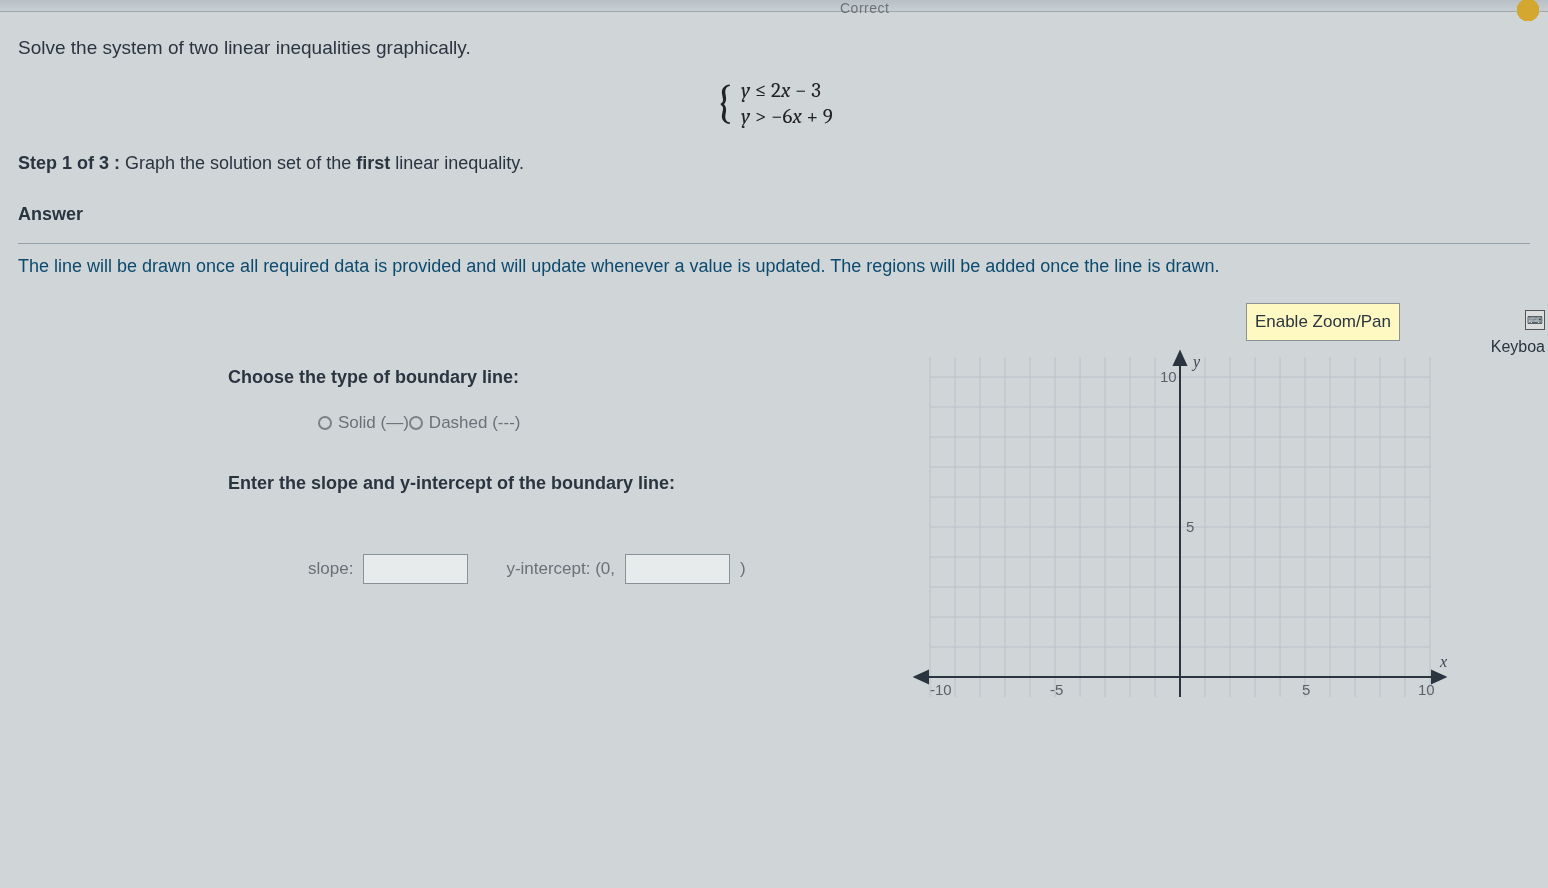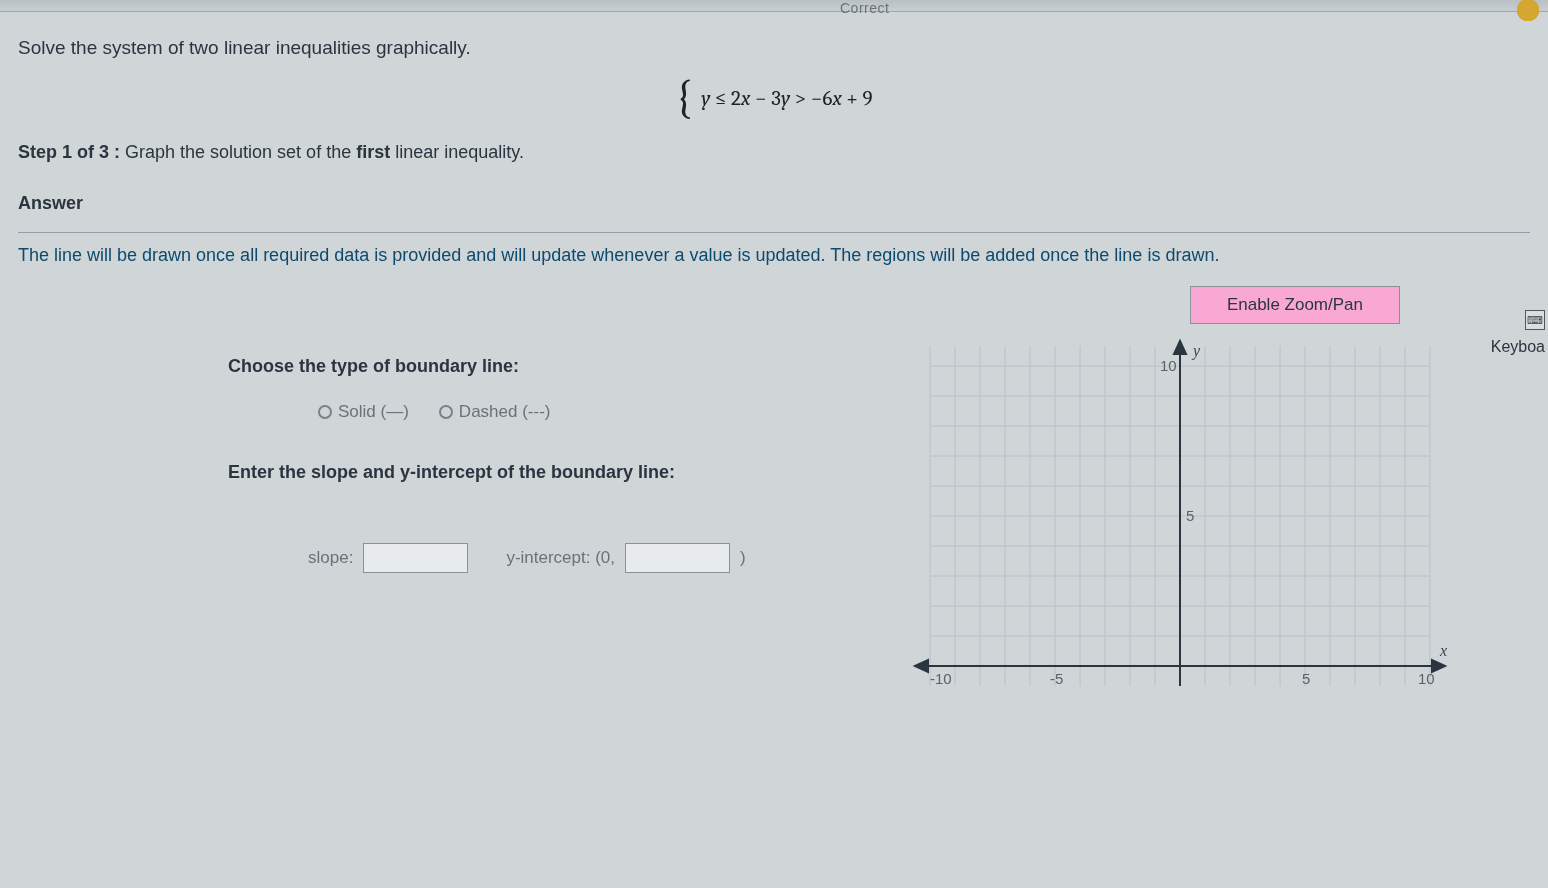--- a/index.html
+++ b/index.html
@@ -54,21 +54,21 @@
       justify-content: center;
       align-items: center;
     }
     .brace {
       font-size: 46px;
       line-height: 0.9;
       margin-right: 8px;
     }
     .eq-stack {
       display: flex;
-      flex-direction: row;
+      flex-direction: column;
       align-items: flex-start;
       font-size: 21px;
     }
     .eq-stack > div {
       margin: 1px 0;
     }
     .step-line {
       font-size: 18px;
       color: #2a3540;
       margin: 12px 0 30px 0;
@@ -126,21 +126,20 @@
       padding-top: 70px;
     }
     .choose-label {
       font-size: 18px;
       font-weight: bold;
       color: #2a3540;
       margin-bottom: 25px;
     }
     .radio-row {
       display: flex;
-      gap: 30px;
       padding-left: 90px;
       margin-bottom: 40px;
       color: #6a7278;
       font-size: 17px;
       align-items: center;
     }
     .radio-item {
       display: flex;
       align-items: center;
       gap: 6px;
@@ -172,27 +171,27 @@
       height: 30px;
       border: 1px solid #8a9298;
       background: #e8ebec;
     }
     .graph-right {
       flex: 0 0 650px;
       position: relative;
     }
     .zoom-btn {
       position: absolute;
-      top: 0;
+      top: 6px;
       right: 130px;
       border: 1px solid #8a9298;
-      padding: 8px 36px;
+      padding: 8px 8px;
       font-size: 17px;
       color: #2a3540;
-      background: #f9a8d4;
+      background: #fef9c3;
     }
     .graph-svg {
       margin-top: 50px;
       margin-left: 20px;
     }
   </style>
 </head>
 <body>
 
 <div class="top-bar"></div>

